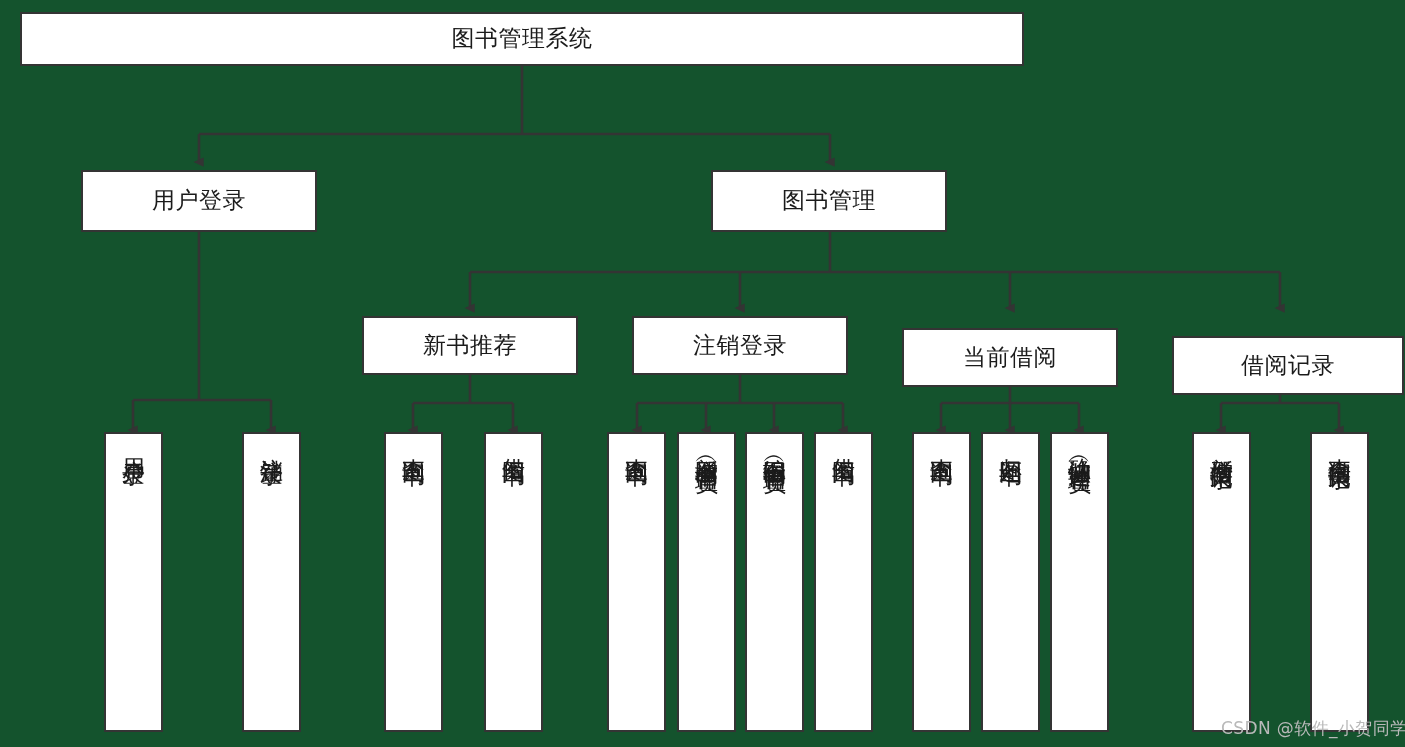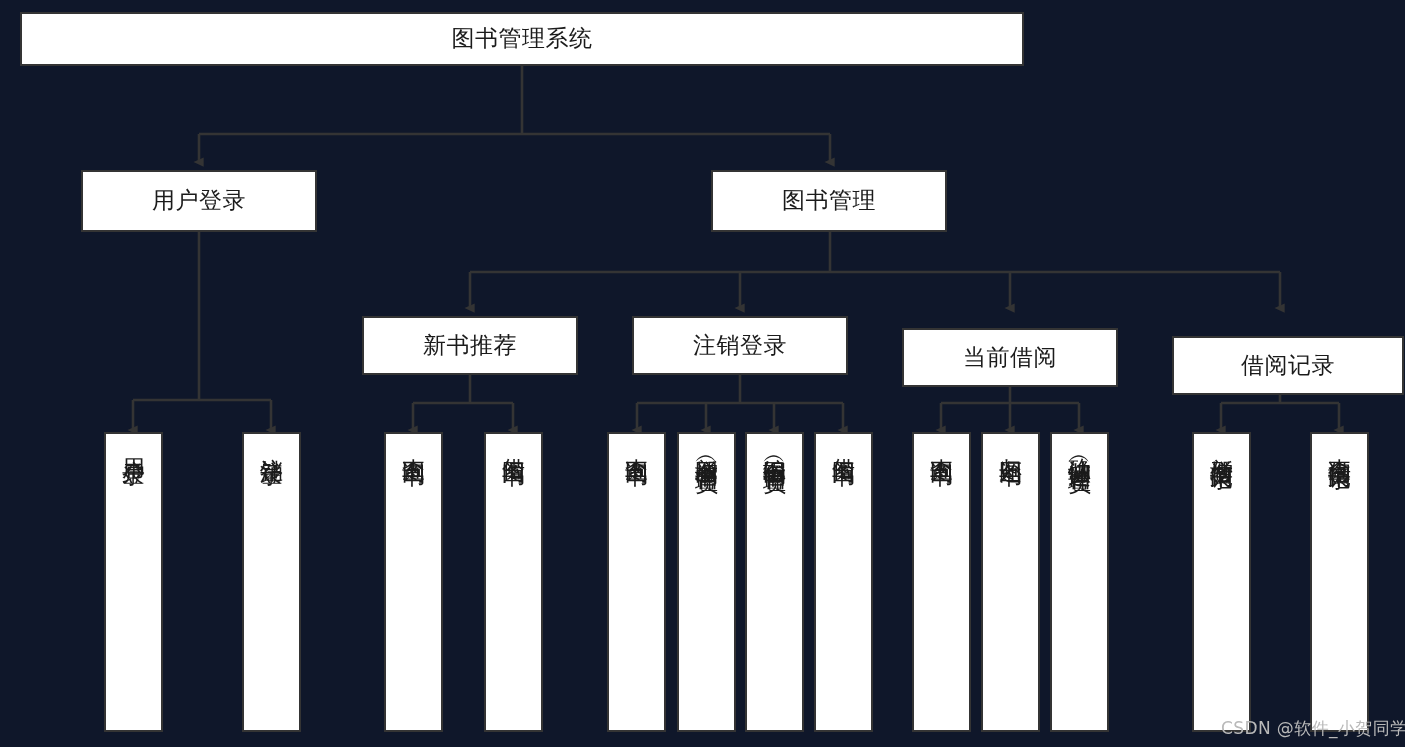--- a/index.html
+++ b/index.html
@@ -7,21 +7,21 @@
     padding: 0;
     background: #ffffff;
   }
   body {
     font-family: "DejaVu Sans", "Liberation Sans", sans-serif;
   }
   #canvas {
     position: relative;
     width: 1405px;
     height: 747px;
-    background: #0f172a;
+    background: #14532d;
     overflow: hidden;
   }
   svg#wires {
     position: absolute;
     left: 0;
     top: 0;
     width: 1405px;
     height: 747px;
     pointer-events: none;
   }

